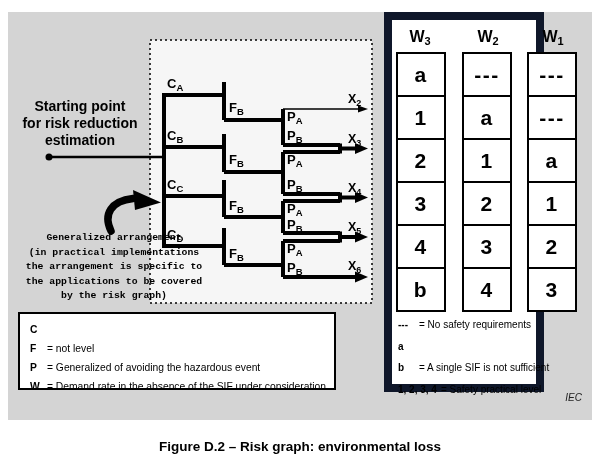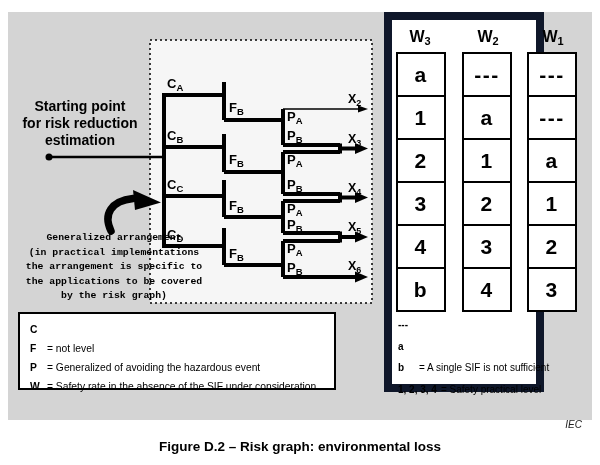--- a/index.html
+++ b/index.html
@@ -24,21 +24,21 @@
   .w-header .sub{font-size:11px;position:relative;top:3px;}
   .w-col{position:absolute;top:32px;width:50px;height:260px;border:2.5px solid #000;
          box-sizing:border-box;display:flex;flex-direction:column;background:#fff;}
   .w-cell{flex:1;display:flex;align-items:center;justify-content:center;
           font-weight:bold;font-size:21px;letter-spacing:1.5px;border-top:2.5px solid #000;}
   .w-cell:first-child{border-top:none;}
   .w-legend{position:absolute;left:6px;top:294px;width:188px;}
   .w-legend-row{height:21.5px;font-size:10px;display:flex;align-items:center;white-space:nowrap;}
   .w-legend-row .key{font-weight:bold;min-width:17px;margin-right:4px;flex:none;}
 
-  .iec{position:absolute;left:490px;top:419px;width:92px;text-align:right;
+  .iec{position:absolute;left:490px;top:392px;width:92px;text-align:right;
        font-style:italic;font-size:10px;color:#222;}
   .caption{position:absolute;left:0;top:439px;width:600px;text-align:center;
            font-weight:bold;font-size:13.5px;}
 
   
   .ln4{stroke:#000;stroke-width:4;fill:none;}
   .ln25{stroke:#000;stroke-width:2.5;fill:none;}
   .ln15{stroke:#000;stroke-width:1.5;fill:none;}
   .swoosh{stroke:#000;stroke-width:7.5;fill:none;stroke-linecap:round;}
   text.tl{font-family:"Liberation Sans","DejaVu Sans",sans-serif;font-weight:bold;font-size:13px;fill:#000;}
@@ -159,21 +159,21 @@
     <div class="param-row">
       <span class="key">F</span>
       <span>= not level</span>
     </div>
     <div class="param-row">
       <span class="key">P</span>
       <span>= Generalized of avoiding the hazardous event</span>
     </div>
     <div class="param-row">
       <span class="key">W</span>
-      <span>= Safety rate in the absence of the SIF under consideration</span>
+      <span>= Demand rate in the absence of the SIF under consideration</span>
     </div>
   </div>
 
   <div class="w-panel">
     <div class="w-header" style="left:-2px;"><span>W</span><span class="sub">3</span></div>
     <div class="w-header" style="left:66px;"><span>W</span><span class="sub">2</span></div>
     <div class="w-header" style="left:131px;"><span>W</span><span class="sub">1</span></div>
 
     <div class="w-col" style="left:4px;">
       <div class="w-cell">a</div>
@@ -196,20 +196,21 @@
       <div class="w-cell">---</div>
       <div class="w-cell">a</div>
       <div class="w-cell">1</div>
       <div class="w-cell">2</div>
       <div class="w-cell">3</div>
     </div>
 
     <div class="w-legend">
       <div class="w-legend-row">
         <span class="key">---</span>
+        <span>= No safety requirements</span>
       </div>
       <div class="w-legend-row">
         <span class="key">a</span>
       </div>
       <div class="w-legend-row">
         <span class="key">b</span>
         <span>= A single SIF is not sufficient</span>
       </div>
       <div class="w-legend-row">
         <span class="key">1, 2, 3, 4</span>

